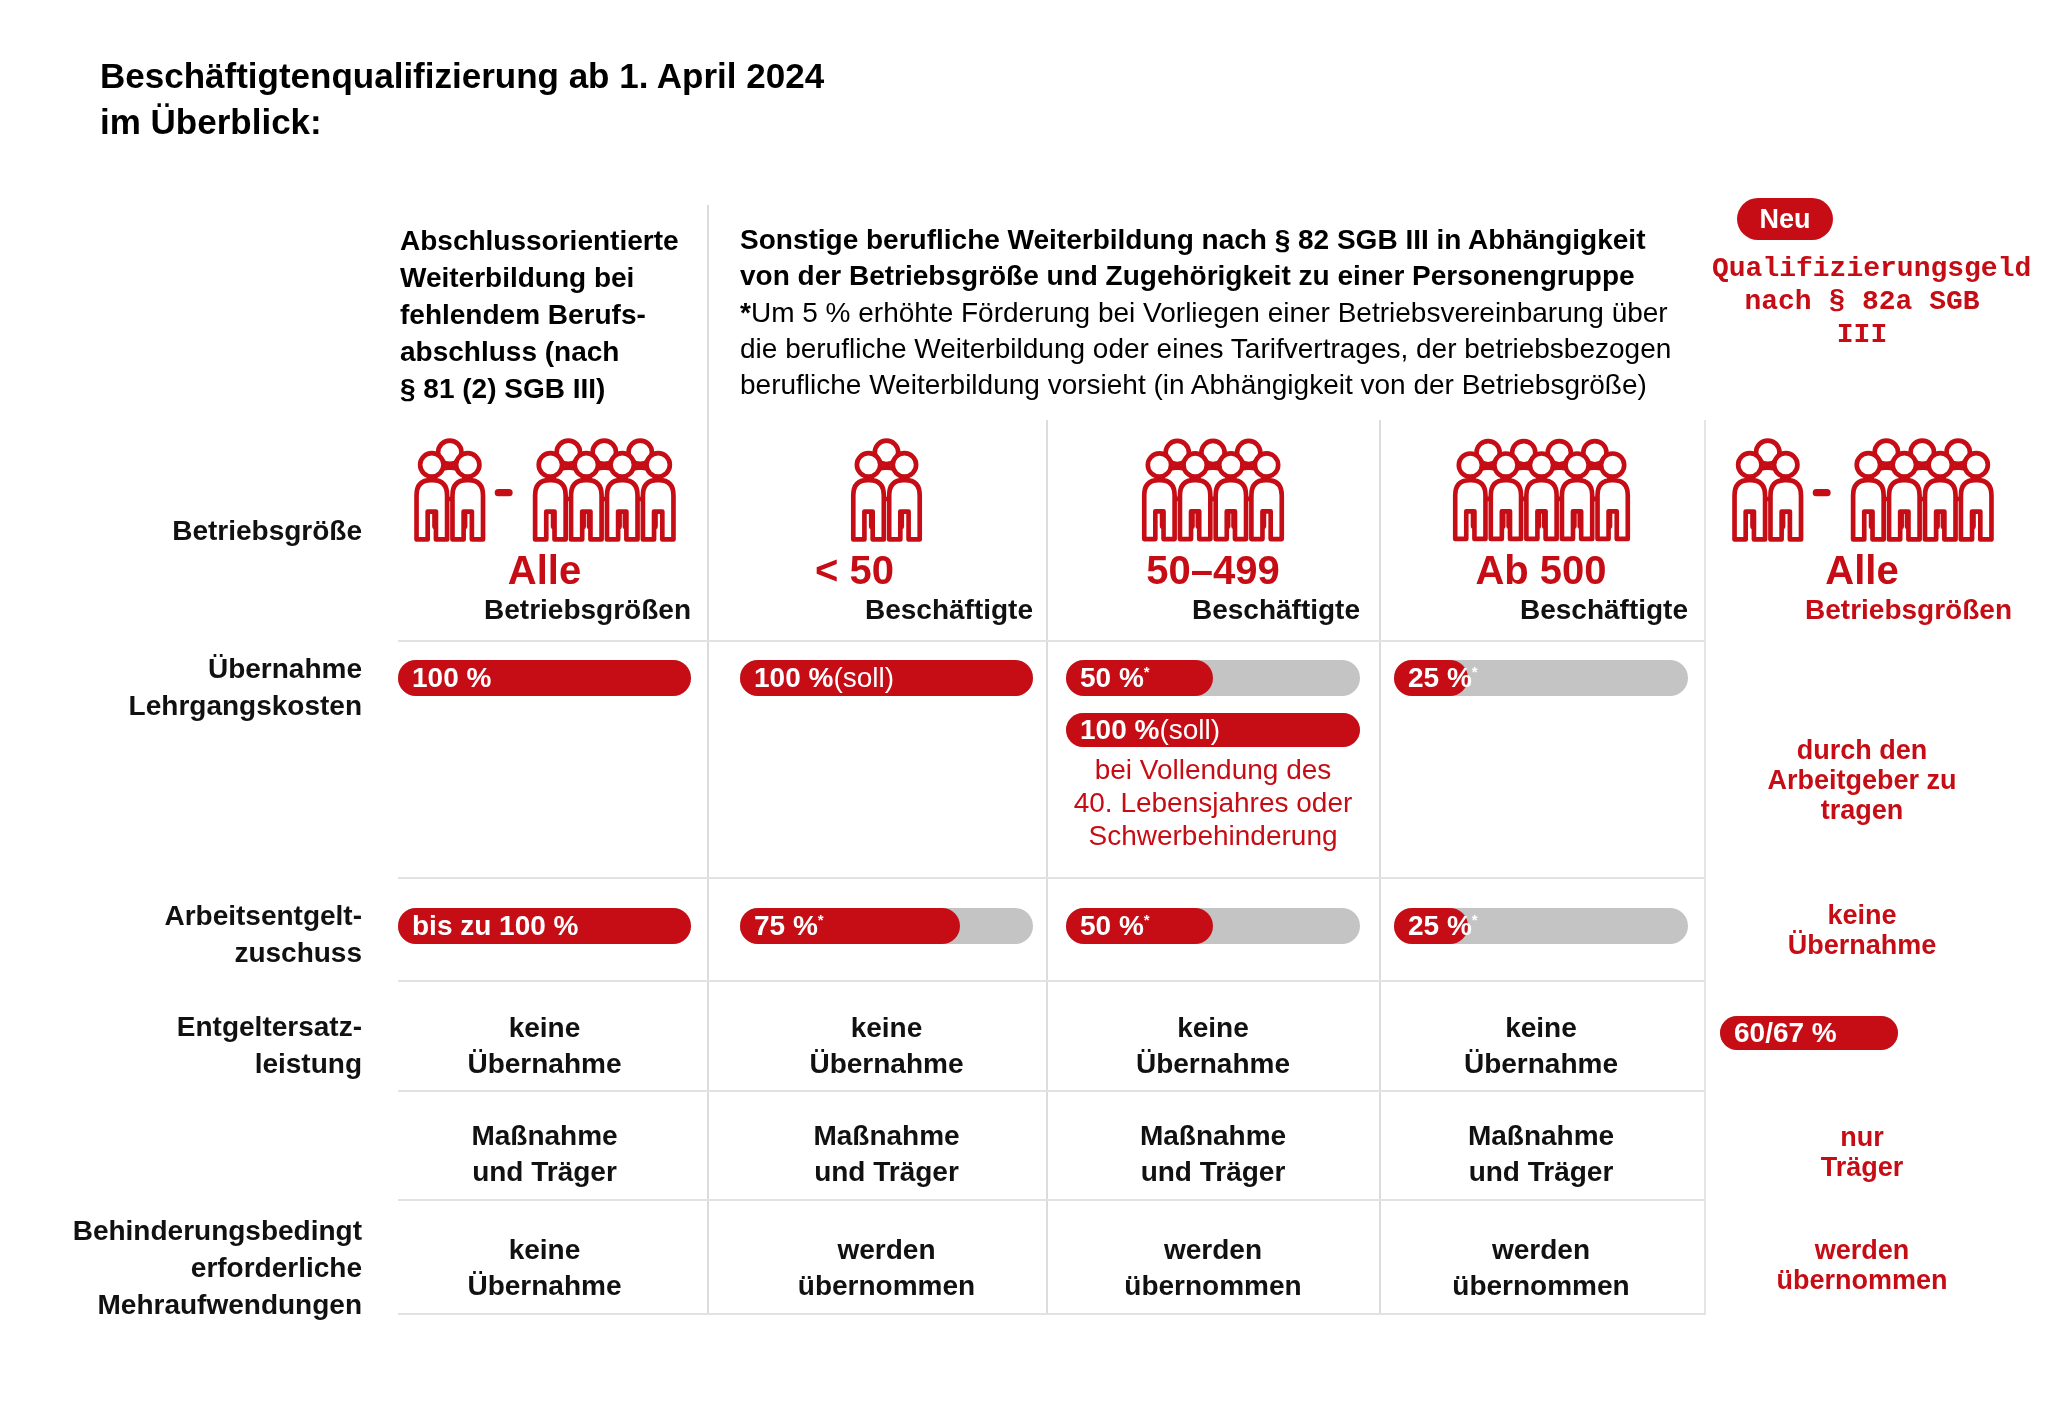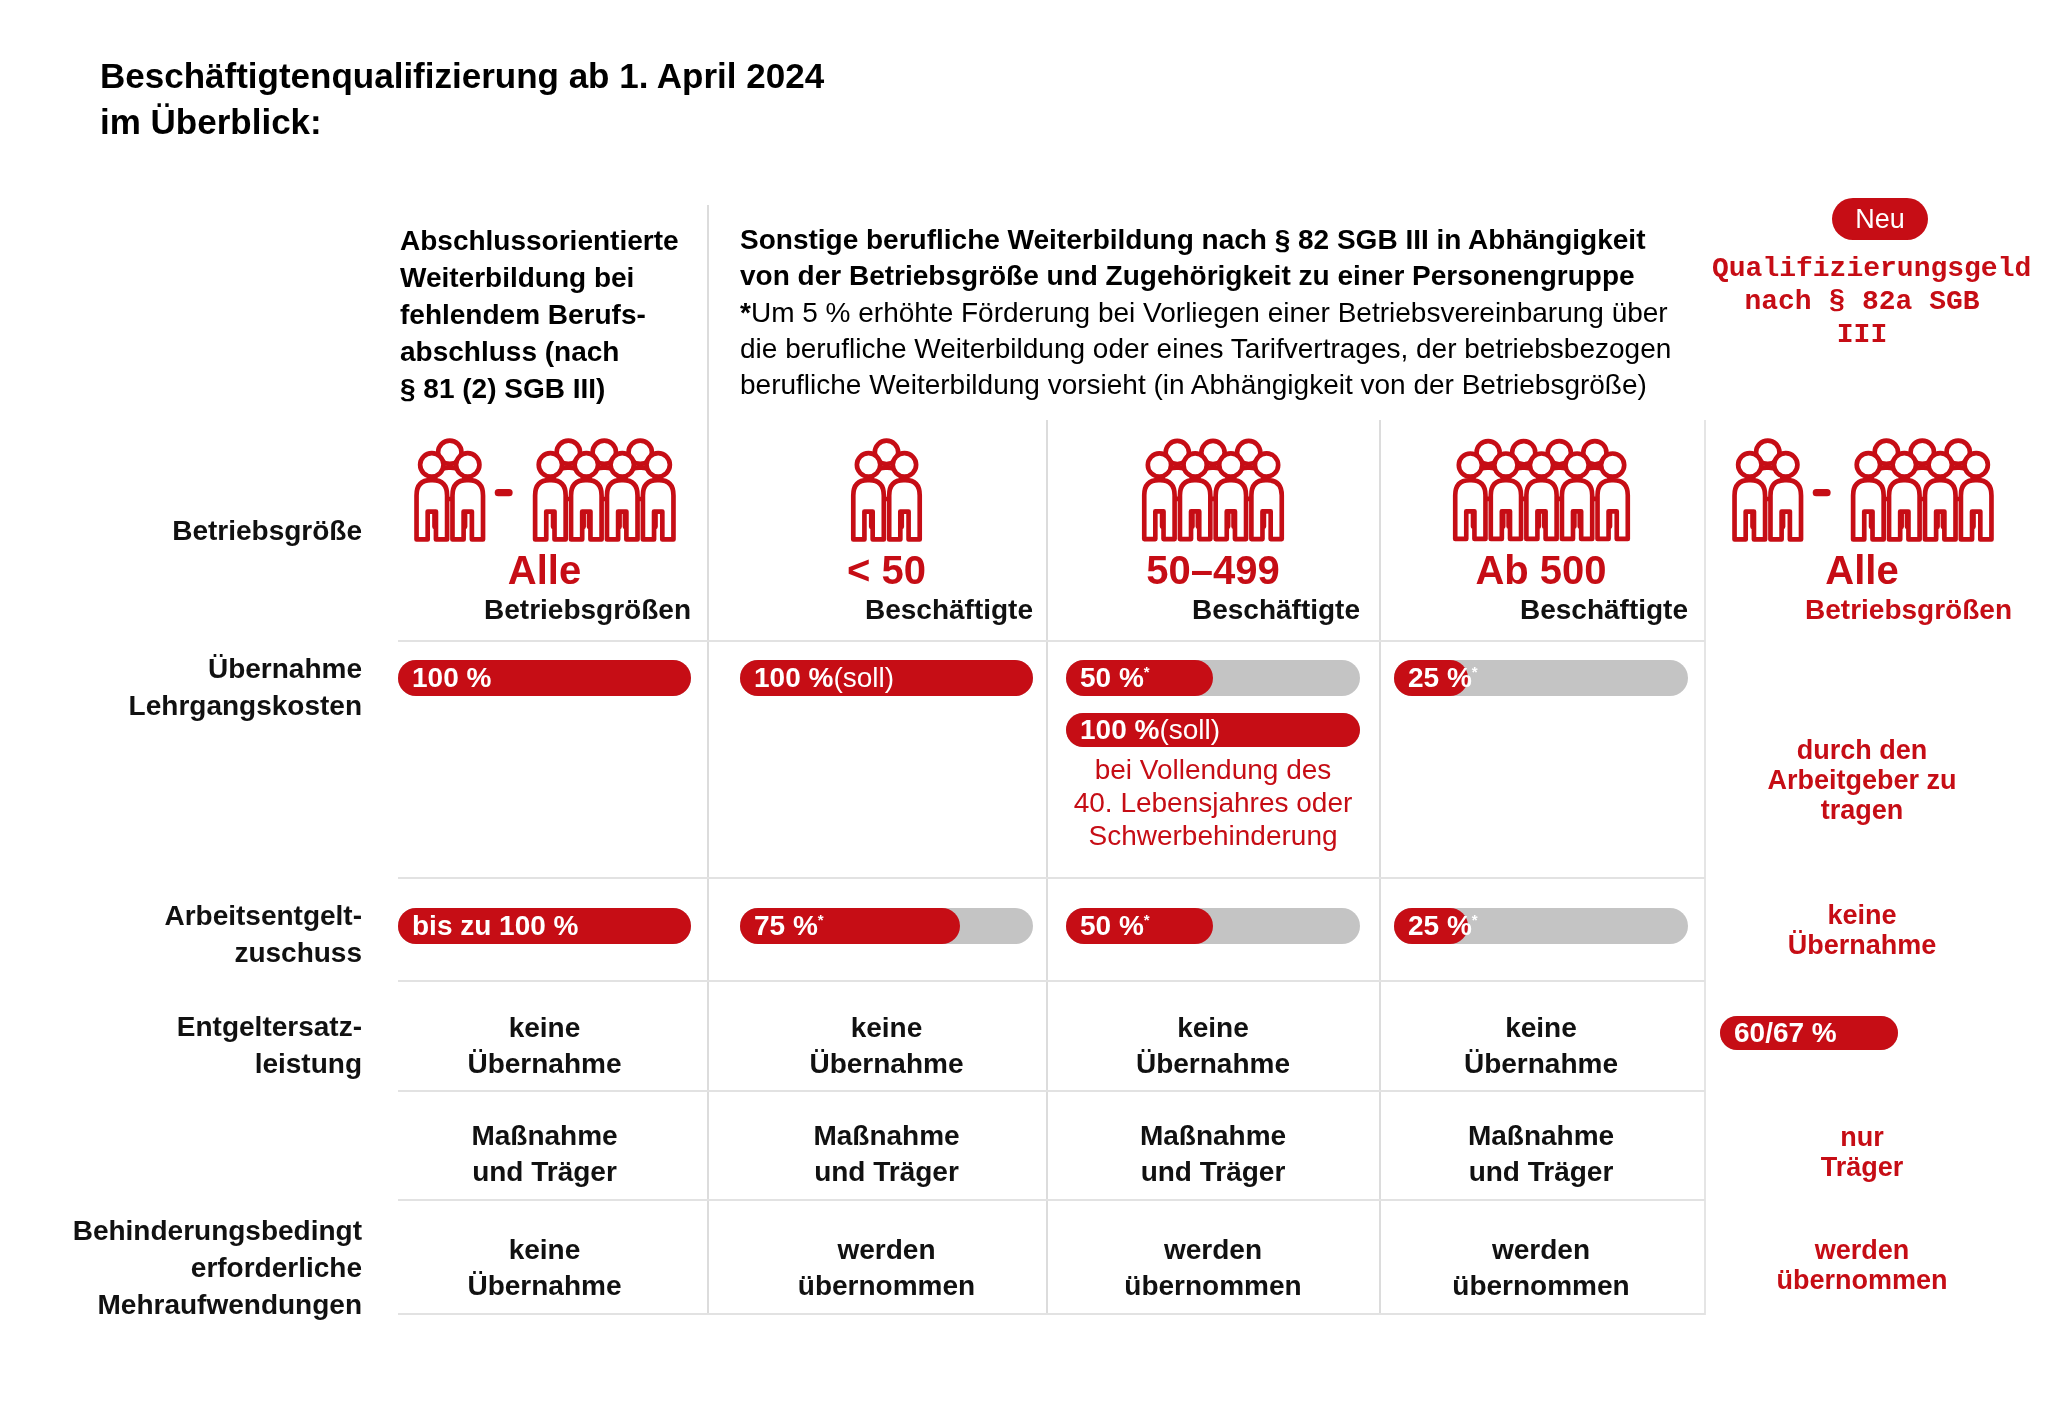--- a/index.html
+++ b/index.html
@@ -57,23 +57,23 @@
     align-items:center;padding-left:14px;box-sizing:border-box;color:#fff;
     font-size:28px;font-weight:700;white-space:nowrap;
   }
   .fill .nrm{font-weight:400;}
   .fill sup{font-size:15px;align-self:flex-start;line-height:24px;font-weight:700;}
   .note{
     position:absolute;font-size:28px;font-weight:400;line-height:33px;
     color:var(--red);text-align:center;white-space:pre-line;
   }
   .badge{
-    position:absolute;left:1832px;top:198px;width:96px;height:42px;
+    position:absolute;left:1737px;top:198px;width:96px;height:42px;
     background:var(--red);border-radius:21px;color:#fff;font-size:27px;
-    font-weight:400;line-height:42px;text-align:center;
+    font-weight:700;line-height:42px;text-align:center;
   }
   .qhead{
     position:absolute;left:1712px;width:300px;top:252px;font-size:28px;
     font-weight:700;line-height:33px;color:var(--red);text-align:center;
     white-space:pre-line;
     font-family:Liberation Mono, monospace;
   }
   .hline{position:absolute;left:398px;width:1307px;height:2px;background:var(--line);}
   .vline{position:absolute;width:2px;background:#dcdcdc;}
   .icon{position:absolute;top:437px;height:106px;}
@@ -170,21 +170,21 @@
     <use href="#person" x="76" y="0"></use>
       <use href="#person" x="96" y="0"></use>
       <use href="#person" x="116" y="0"></use>
     <use href="#person" x="66" y="7"></use>
       <use href="#person" x="86" y="7"></use>
       <use href="#person" x="106" y="7"></use>
       <use href="#person" x="126" y="7"></use>
   </svg>
 
   <div class="cellv" style="left:398px;top:548px;width:293px;">Alle</div>
-  <div class="cellv" style="left:740px;top:548px;width:293px;">&lt; 50</div>
+  <div class="cellv" style="left:708px;top:548px;width:293px;">&lt; 50</div>
   <div class="cellv" style="left:1066px;top:548px;width:294px;">50–499</div>
   <div class="cellv" style="left:1394px;top:548px;width:294px;">Ab 500</div>
   <div class="cellv" style="left:1712px;top:548px;width:300px;">Alle</div>
 
   <div class="cellsub" style="left:398px;top:594px;width:293px;">Betriebsgrößen</div>
   <div class="cellsub" style="left:740px;top:594px;width:293px;">Beschäftigte</div>
   <div class="cellsub" style="left:1066px;top:594px;width:294px;">Beschäftigte</div>
   <div class="cellsub" style="left:1394px;top:594px;width:294px;">Beschäftigte</div>
   <div class="cellsub redtxt" style="left:1712px;top:594px;width:300px;">Betriebsgrößen</div>
 

